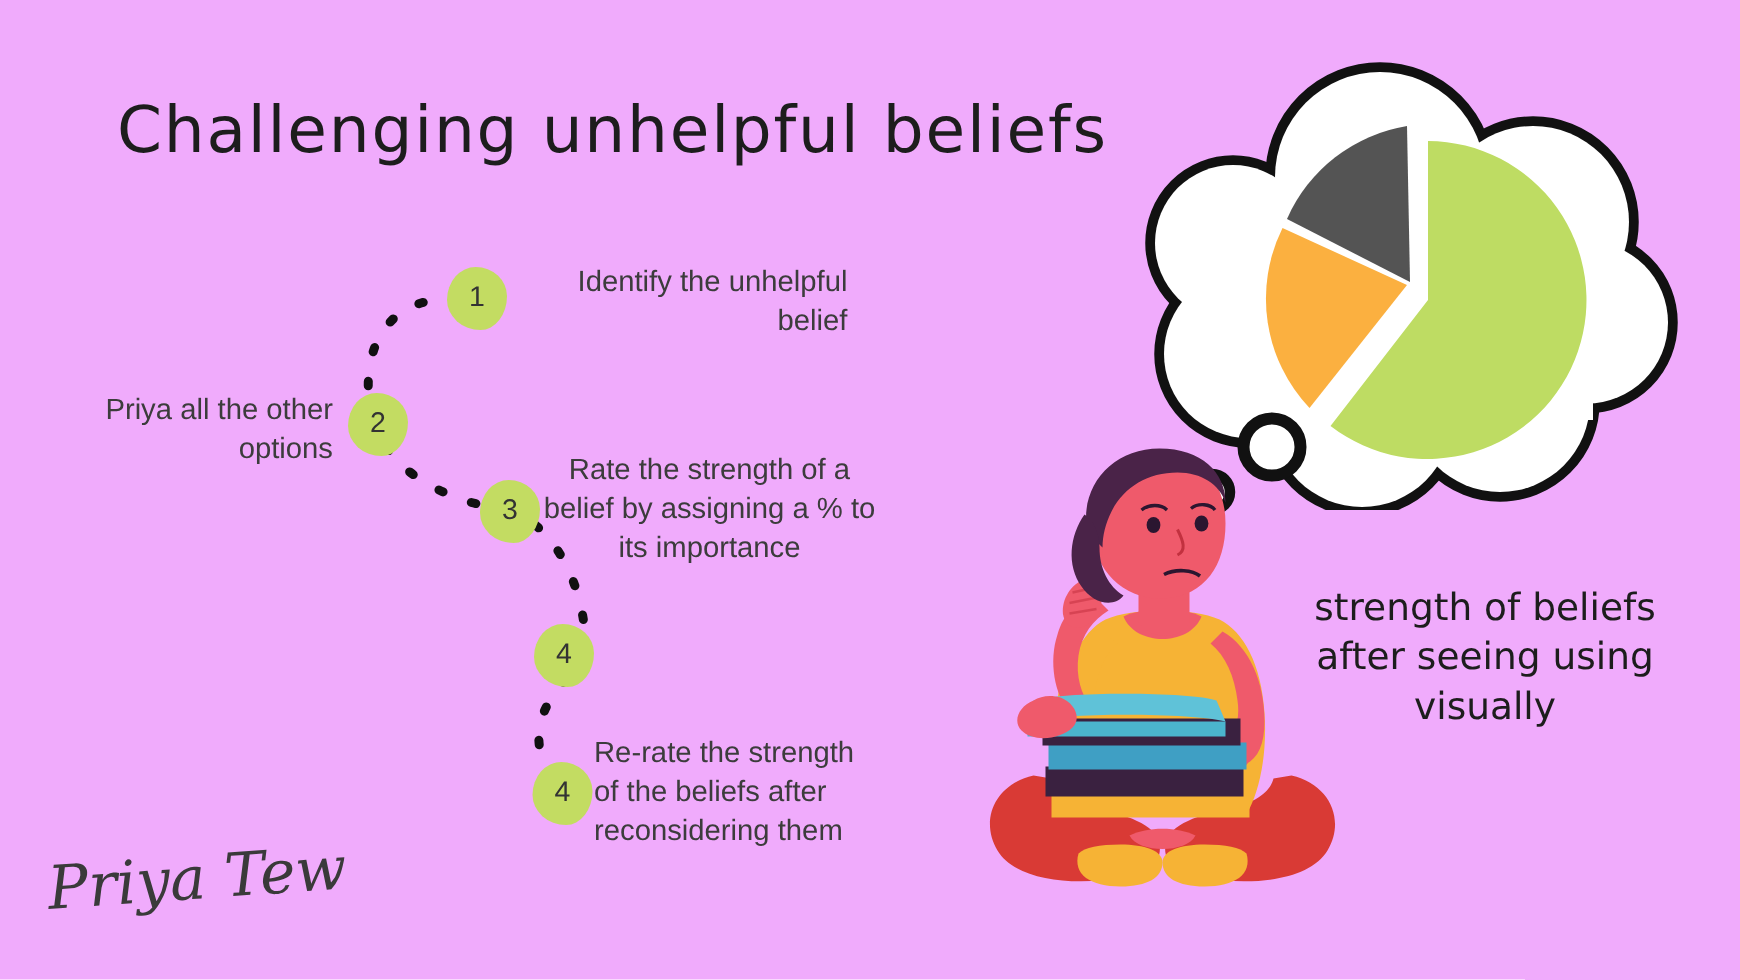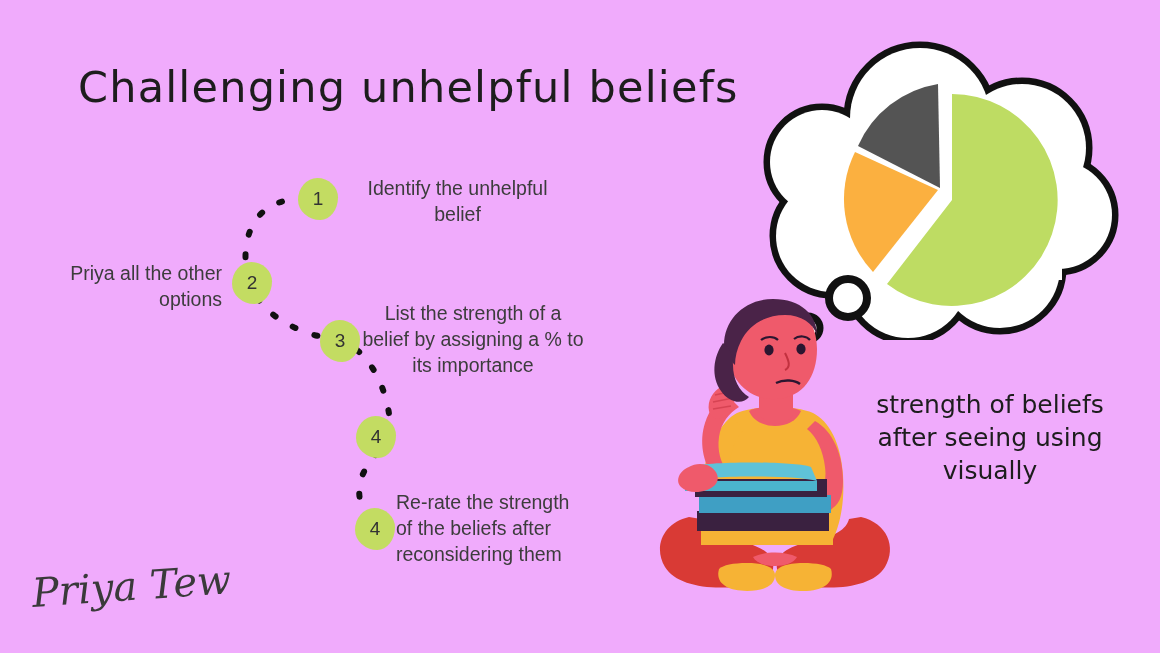--- a/index.html
+++ b/index.html
@@ -37,21 +37,21 @@
     width: 660px;
     height: 653px;
   }
   .step-text {
     position: absolute;
     font-family: "Liberation Sans", sans-serif;
     font-size: 19.5px;
     line-height: 26px;
     color: #3c3c3c;
   }
-  .step-text.right-side { text-align: center; }
+  .step-text.right-side { text-align: right; }
   .step-text.left-side  { text-align: right; }
 
   .marker {
     position: absolute;
     width: 40px;
     height: 42px;
     background: #c3dc62;
     border-radius: 48% 52% 44% 56% / 52% 46% 54% 48%;
     display: flex;
     align-items: center;
@@ -126,21 +126,21 @@
     <div class="step-text right-side" style="left:350px;top:175px;width:215px;">Identify the unhelpful belief</div>
 
     <div class="marker" style="left:232px;top:262px;">
       <span>2</span>
     </div>
     <div class="step-text left-side" style="left:50px;top:260px;width:172px;">Priya all the other options</div>
 
     <div class="marker" style="left:320px;top:320px;">
       <span>3</span>
     </div>
-    <div class="step-text right-side" style="left:362px;top:300px;width:222px;text-align:center;">List the strength of a belief by assigning a % to its importance</div>
+    <div class="step-text right-side" style="left:362px;top:300px;width:222px;text-align:center;">Rate the strength of a belief by assigning a % to its importance</div>
 
     <div class="marker" style="left:356px;top:416px;">
       <span>4</span>
     </div>
 
     <div class="marker" style="left:355px;top:508px;">
       <span>4</span>
     </div>
     <div class="step-text right-side" style="left:396px;top:489px;width:192px;text-align:left;">Re-rate the strength of the beliefs after reconsidering them</div>
   </div>

